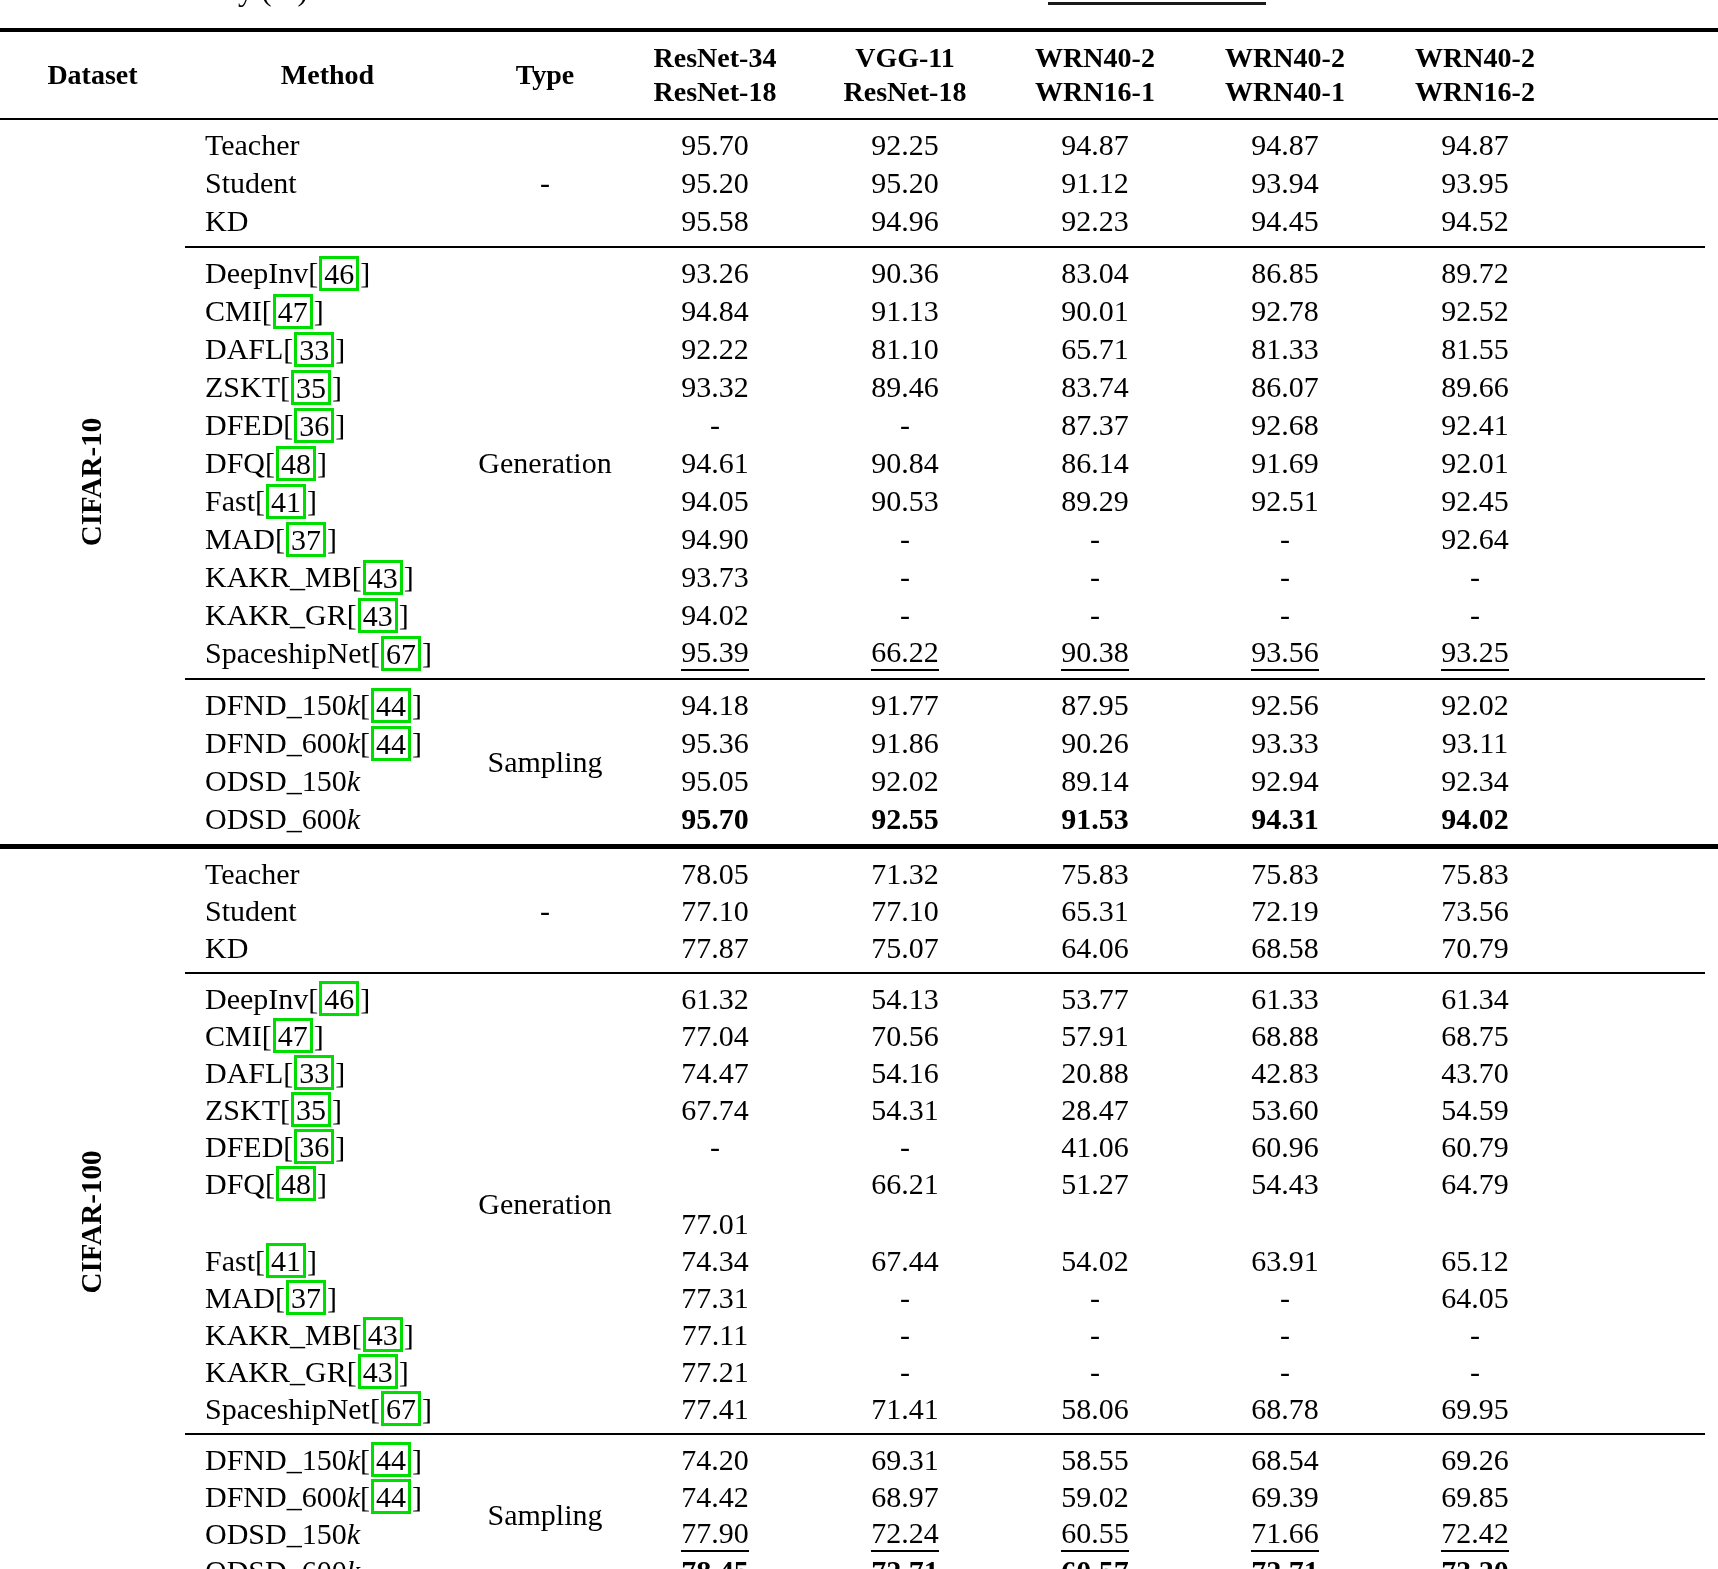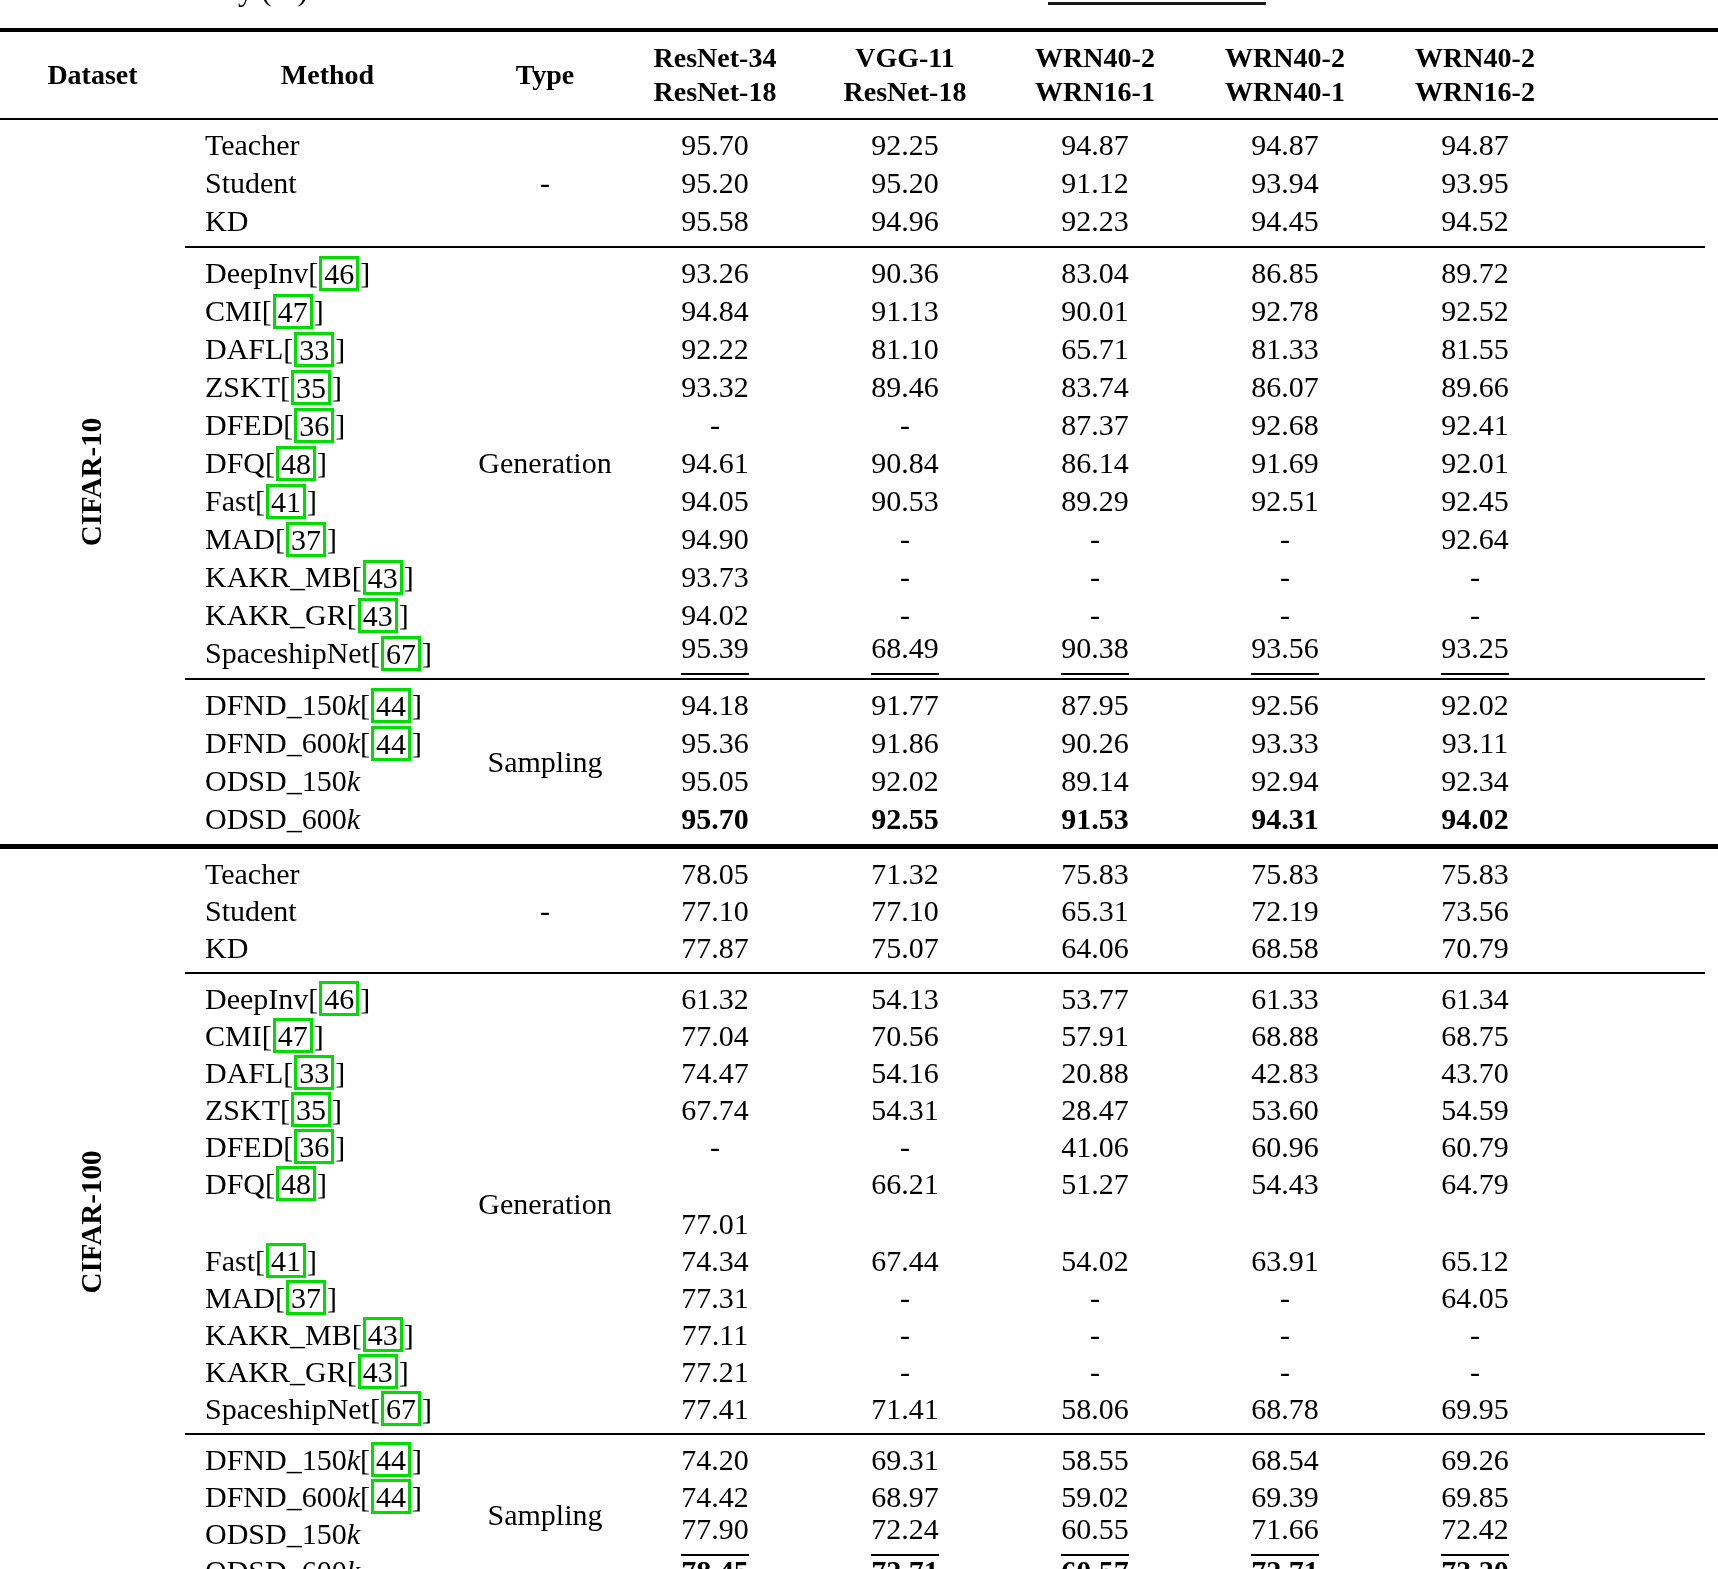--- a/index.html
+++ b/index.html
@@ -50,21 +50,21 @@
   .sec-c10{--rh:38px;}
   .sec-c100{--rh:37px;}
 
   .cite{
     display:inline-block;
     border:3px solid #00dd00;
     padding:0 2px;margin:0 1px;
     line-height:29px;
   }
   .msuffix{font-style:italic;}
-  .u{border-bottom:2.2px solid #000;padding-bottom:8px;}
+  .u{border-bottom:2.2px solid #000;padding-bottom:0;}
   .b{font-weight:bold;}
 </style>
 </head>
 <body>
 
 <div class="page">
 
   <div class="cap-clip">
     <span class="cap-text">y (%)</span>
     <div class="cap-underline"></div>
@@ -323,21 +323,21 @@
               <span>-</span>
             </div>
             <div class="cell val" style="grid-area: 10 / 7;">
               <span>-</span>
             </div>
             <div class="cell method" style="grid-area: 11 / 1;"><span class="mname">SpaceshipNet</span> [<span class="cite">67</span>]</div>
             <div class="cell val" style="grid-area: 11 / 3;">
               <span class="u ">95.39</span>
             </div>
             <div class="cell val" style="grid-area: 11 / 4;">
-              <span class="u ">68.49</span>
+              <span class="u ">66.22</span>
             </div>
             <div class="cell val" style="grid-area: 11 / 5;">
               <span class="u ">90.38</span>
             </div>
             <div class="cell val" style="grid-area: 11 / 6;">
               <span class="u ">93.56</span>
             </div>
             <div class="cell val" style="grid-area: 11 / 7;">
               <span class="u ">93.25</span>
             </div>

